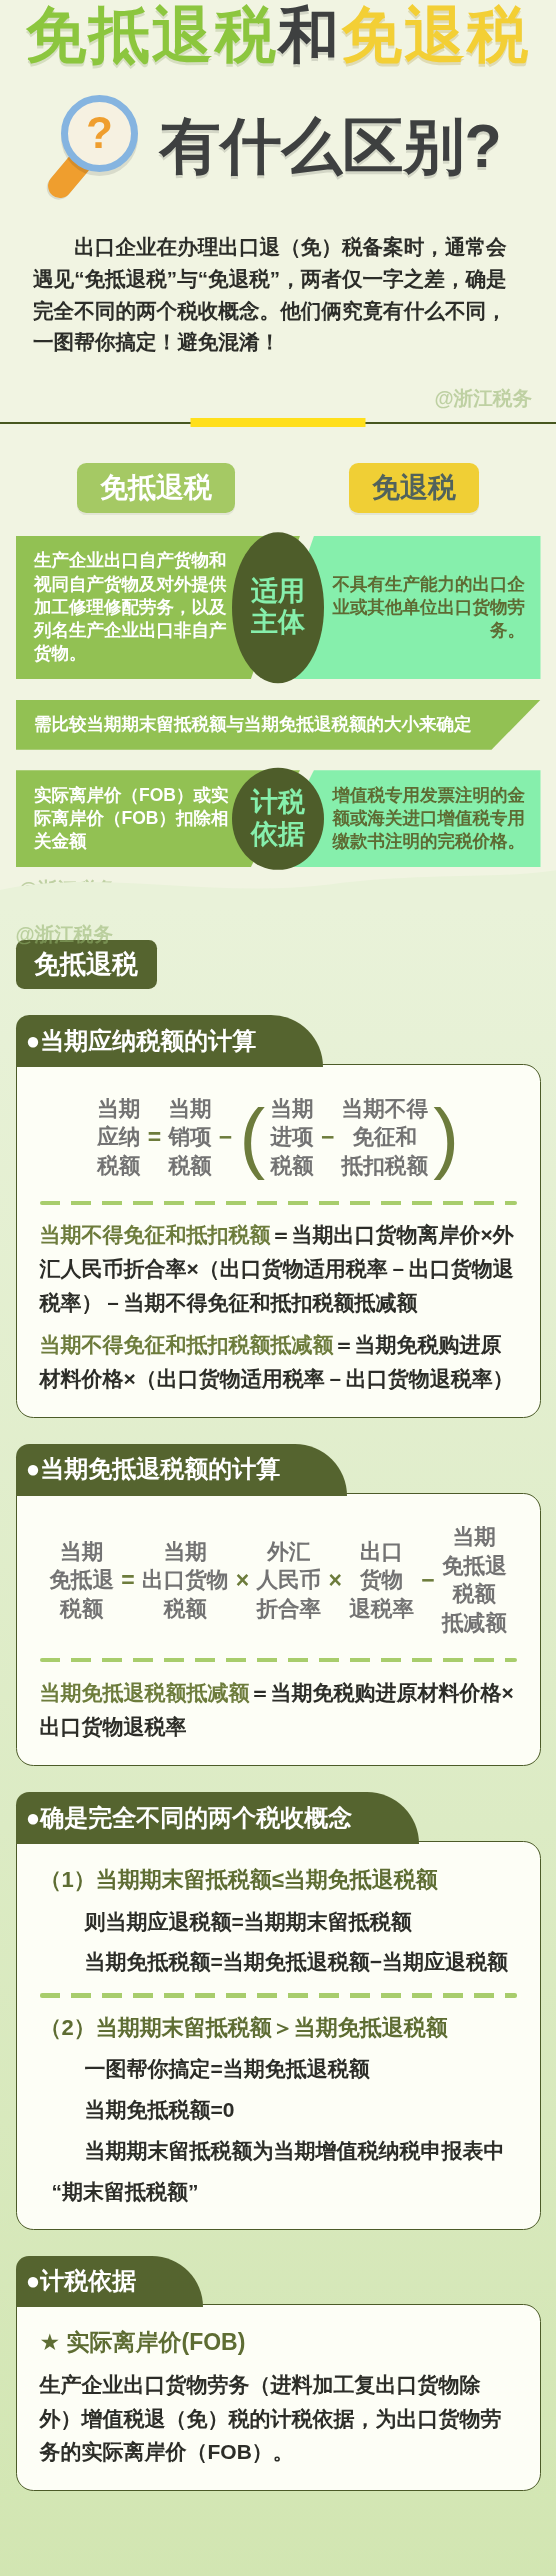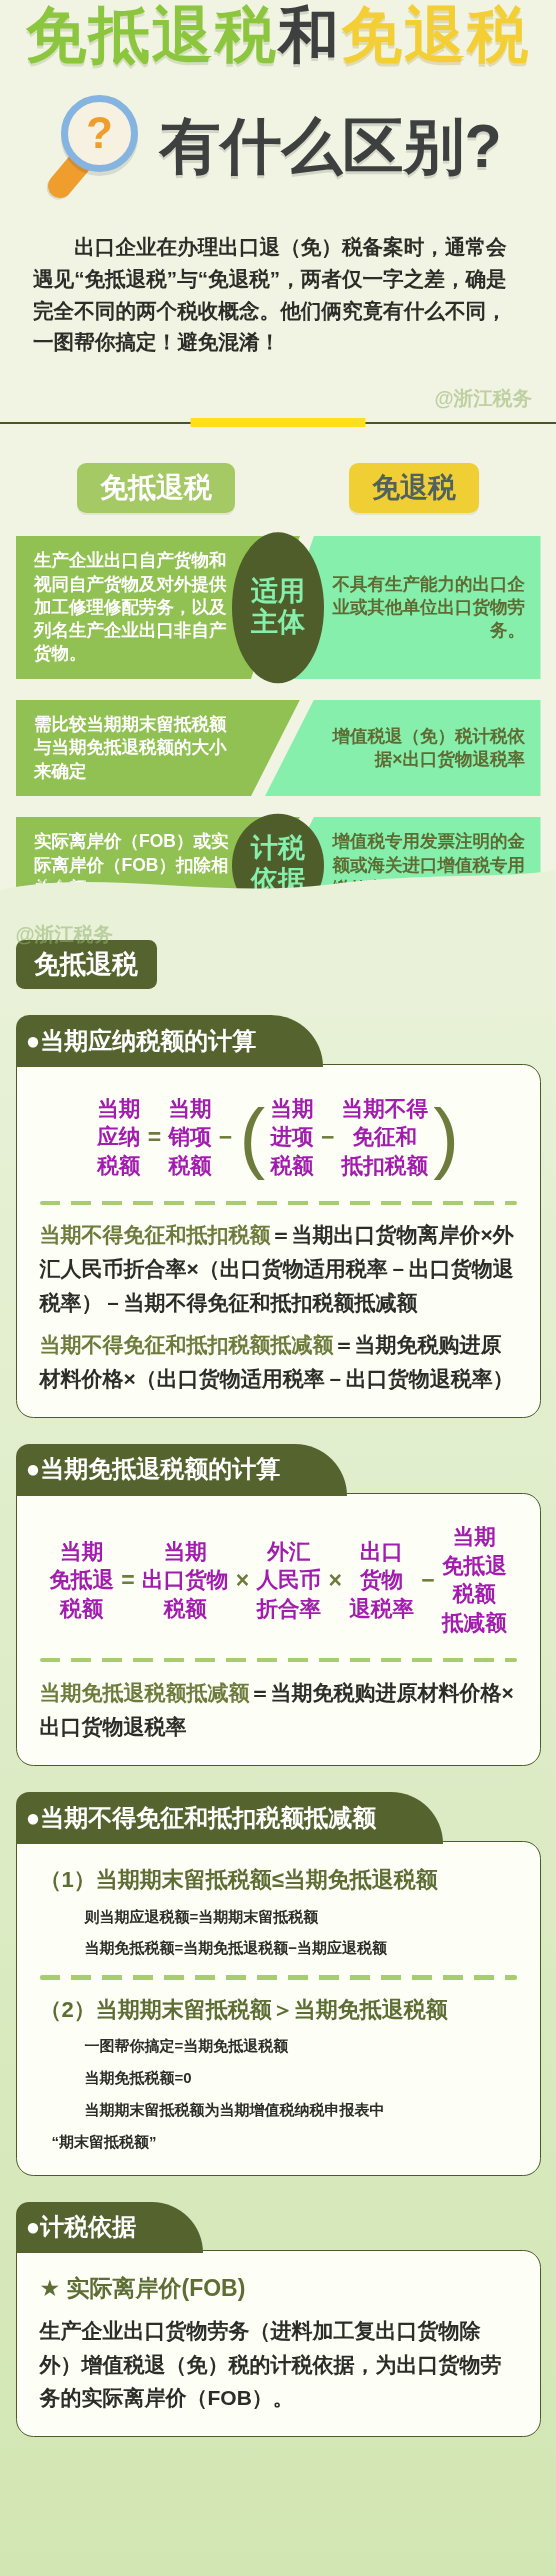--- a/index.html
+++ b/index.html
@@ -56,28 +56,28 @@
   .ticket-l1 { font-size:29px; font-weight:900; }
   .ticket-l2 { font-size:28px; font-weight:900; color:#3b3d39; margin-top:5.2px; }
   .q-green { color:#8cc63e; } .q-dark { color:#3b3d39; } .q-yellow { color:#f3cf35; }
   .badge-dark { display:inline-block; background:#55642f; color:#fff; font-size:26px; font-weight:900;
     padding:7.2px 18.5px; border-radius:8.2px; margin:33px 0 0 15.5px; }
   .sub { margin-top:26px; }
   .sec-hd { display:inline-block; background:#55642f; color:#fff; font-size:24px; font-weight:900;
     padding:9.3px 67px 10.3px 10.3px; border-radius:14.4px 57px 0 0; margin-left:15.5px; position:relative; z-index:1; }
   .card { background:#fdfef6; border:1.5px solid #4c5b28; border-radius:0 17.5px 17.5px 17.5px; margin:-3.1px 15.5px 0; padding:21.6px 23px; position:relative; }
   .formula { display:flex; align-items:center; justify-content:center; gap:5.2px; padding:8.2px 0 5.2px; }
-  .oprd { font-size:21.6px; font-weight:900; color:#a21caf; text-align:center; line-height:1.32; white-space:pre-line; }
+  .oprd { font-size:21.6px; font-weight:900; color:#737373; text-align:center; line-height:1.32; white-space:pre-line; }
   .op { font-size:23px; font-weight:900; color:#6d7c3c; padding:0 2.1px; }
   .paren { font-size:77px; font-weight:400; color:#6d7c3c; line-height:.85; }
   .dash-green { height:4.1px; background:repeating-linear-gradient(90deg,#a8cd6c 0 19.6px,transparent 19.6px 31px); border-radius:2.1px; margin:15.5px 0 13.4px; }
   .note { font-size:21px; font-weight:800; color:#2c2d28; line-height:1.62; margin-top:7.2px; }
   .g { color:#6d7c3c; }
   .case-t { font-size:22px; font-weight:900; color:#5e6d33; line-height:1.5; }
-  .case-l { font-size:15px; font-weight:800; color:#2c2d28; line-height:1.5; margin:9.3px 0 0 45px; }
+  .case-l { font-size:21px; font-weight:800; color:#2c2d28; line-height:1.5; margin:9.3px 0 0 45px; }
   .star-t { font-size:23px; font-weight:900; color:#5e6d33; margin-bottom:10.3px; }
   .body-p { font-size:21px; font-weight:800; color:#2c2d28; line-height:1.6; }
   .ml { white-space:pre-line; }
 </style>
 </head>
 <body>
 
 <div id="page">
 
   <div class="sec-a">
@@ -105,21 +105,20 @@
     </div>
     <div class="cmp-wrap">
       <div class="cmp-row">
         <div class="cmp-left ml">生产企业出口自产货物和视同自产货物及对外提供加工修理修配劳务，以及列名生产企业出口非自产货物。</div>
         <div class="cmp-right ml">不具有生产能力的出口企业或其他单位出口货物劳务。</div>
         <div class="cmp-oval">适用
 主体</div>
       </div>
       <div class="cmp-row">
         <div class="cmp-left ml">需比较当期期末留抵税额与当期免抵退税额的大小来确定</div>
-        <div class="cmp-right ml">增值税退（免）税计税依据×出口货物退税率</div>
       </div>
       <div class="cmp-row">
         <div class="cmp-left ml">实际离岸价（FOB）或实际离岸价（FOB）扣除相关金额</div>
         <div class="cmp-right ml">增值税专用发票注明的金额或海关进口增值税专用缴款书注明的完税价格。</div>
         <div class="cmp-oval">计税
 依据</div>
       </div>
     </div>
     <span class="wm wm-a2">@浙江税务</span>
     <svg class="wave" width="556" height="46" viewBox="0 0 1080 90" preserveAspectRatio="none">
@@ -185,21 +184,21 @@
 免抵退
 税额
 抵减额</span>
         </div>
         <div class="dash-green"></div>
         <p class="note"><span class="g">当期免抵退税额抵减额</span><span>＝当期免税购进原材料价格×出口货物退税率</span></p>
       </div>
     </div>
 
     <div class="sub">
-      <span class="sec-hd">●当期不得免征和抵扣税额抵减额</span>
+      <span class="sec-hd">●确是完全不同的两个税收概念</span>
       <div class="card">
         <p class="case-t">（1）当期期末留抵税额≤当期免抵退税额</p>
         <p class="case-l">则当期应退税额=当期期末留抵税额</p>
         <p class="case-l">当期免抵税额=当期免抵退税额−当期应退税额</p>
         <div class="dash-green"></div>
         <p class="case-t">（2）当期期末留抵税额＞当期免抵退税额</p>
         <p class="case-l">一图帮你搞定=当期免抵退税额</p>
         <p class="case-l">当期免抵税额=0</p>
         <p class="case-l">当期期末留抵税额为当期增值税纳税申报表中</p>
         <p class="case-l g" style="margin-left:12px">“期末留抵税额”</p>

